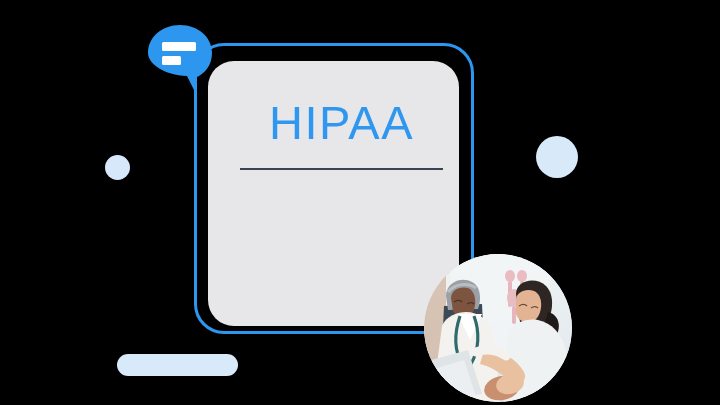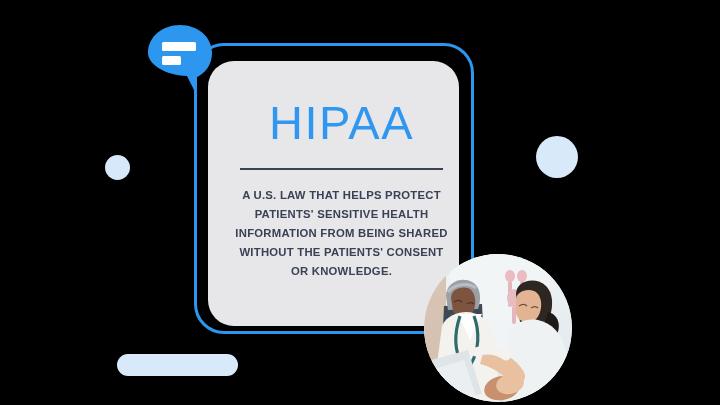--- a/index.html
+++ b/index.html
@@ -107,21 +107,20 @@
 
   <div class="deco-dot-left"></div>
   <div class="deco-dot-right"></div>
   <div class="deco-pill"></div>
 
   <div class="outline-frame"></div>
 
   <div class="card">
     <div class="card-title">HIPAA</div>
     <div class="divider"></div>
-    <div class="card-body">A U.S. LAW THAT HELPS PROTECT PATIENTS' SENSITIVE HEALTH INFORMATION FROM BEING SHARED WITHOUT THE PATIENTS' CONSENT OR KNOWLEDGE.</div>
   </div>
 
   <div class="chat-bubble">
     <svg viewBox="0 0 74 80" xmlns="http://www.w3.org/2000/svg">
       <path d="M36 5 C54 5 68 17 68 33 C68 45 61 54 51 58 L52 74 L43 56 C20 55 4 44 4 33 C4 17 18 5 36 5 Z" fill="#2d96ef"></path>
       <rect x="18" y="22" width="34" height="9" rx="1.5" fill="#ffffff"></rect>
       <rect x="18" y="36" width="19" height="9" rx="1.5" fill="#ffffff"></rect>
     </svg>
   </div>
 

